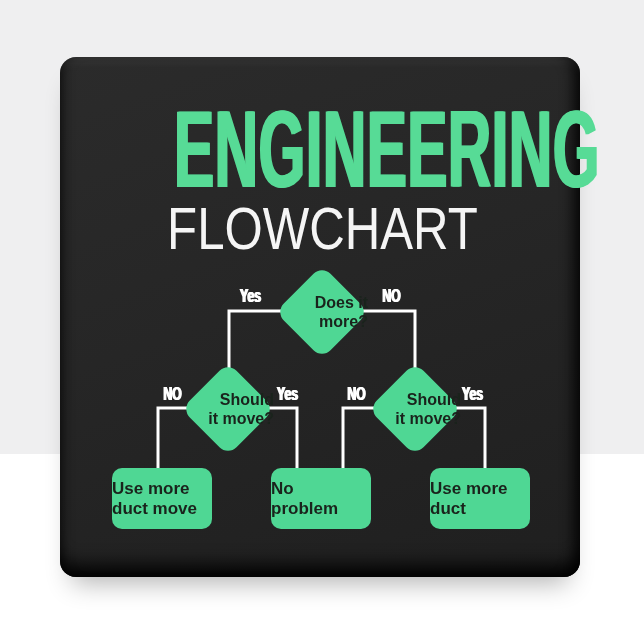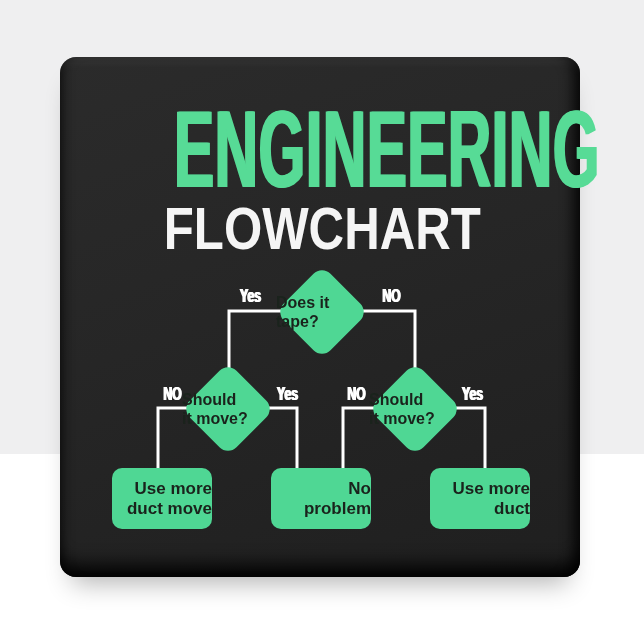--- a/index.html
+++ b/index.html
@@ -51,21 +51,21 @@
     transform-origin: 50% 50%;
     text-shadow: 2px 0 0 currentColor, -2px 0 0 currentColor;
   }
   .title-sub {
     position: absolute;
     left: 0;
     right: 0;
     top: 200px;
     height: 58px;
     text-align: center;
-    font-weight: bold;
+    font-weight: normal;
     font-size: 60px;
     line-height: 58px;
     white-space: nowrap;
     color: #f5f5f5;
   }
   .title-sub .cond {
     display: inline-block;
     transform: scaleX(0.82);
     transform-origin: 50% 50%;
   }
@@ -85,38 +85,38 @@
     background: #4fd794;
     transform: rotate(45deg);
     z-index: 3;
   }
   .node-text {
     position: absolute;
     width: 92px;
     height: 92px;
     display: flex;
     flex-direction: column;
-    align-items: flex-start;
+    align-items: flex-end;
     justify-content: center;
     text-align: center;
     font-weight: bold;
     font-size: 16px;
     line-height: 19px;
     color: #1a231c;
     z-index: 4;
   }
   .result-box {
     position: absolute;
     width: 100px;
     height: 61px;
     border-radius: 10px;
     background: #4fd794;
     display: flex;
     flex-direction: column;
-    align-items: flex-end;
+    align-items: flex-start;
     justify-content: center;
     text-align: center;
     font-weight: bold;
     font-size: 17px;
     line-height: 20px;
     color: #1a231c;
     z-index: 3;
   }
   .edge-label {
     position: absolute;
@@ -158,21 +158,21 @@
     <polyline points="342,311 415,311 415,386" stroke="#ffffff" stroke-width="3" style="stroke: rgb(255, 255, 255);"></polyline>
     <polyline points="208,408 158,408 158,472" stroke="#ffffff" stroke-width="3" style="stroke: rgb(255, 255, 255);"></polyline>
     <polyline points="248,408 297,408 297,472" stroke="#ffffff" stroke-width="3" style="stroke: rgb(255, 255, 255);"></polyline>
     <polyline points="395,408 343,408 343,472" stroke="#ffffff" stroke-width="3" style="stroke: rgb(255, 255, 255);"></polyline>
     <polyline points="435,408 485,408 485,472" stroke="#ffffff" stroke-width="3" style="stroke: rgb(255, 255, 255);"></polyline>
   </svg>
 
   <div class="diamond" style="left: 289px; top: 279px; background: rgb(79, 215, 148);"></div>
   <div class="node-text" style="left: 276px; top: 266px; color: rgb(26, 35, 28);">
     <span>Does it</span>
-    <span>tape?</span>
+    <span>more?</span>
   </div>
 
   <div class="diamond" style="left: 195px; top: 376px; background: rgb(79, 215, 148);"></div>
   <div class="node-text" style="left: 182px; top: 363px; color: rgb(26, 35, 28);">
     <span>Should</span>
     <span>it move?</span>
   </div>
 
   <div class="diamond" style="left: 382px; top: 376px; background: rgb(79, 215, 148);"></div>
   <div class="node-text" style="left: 369px; top: 363px; color: rgb(26, 35, 28);">

